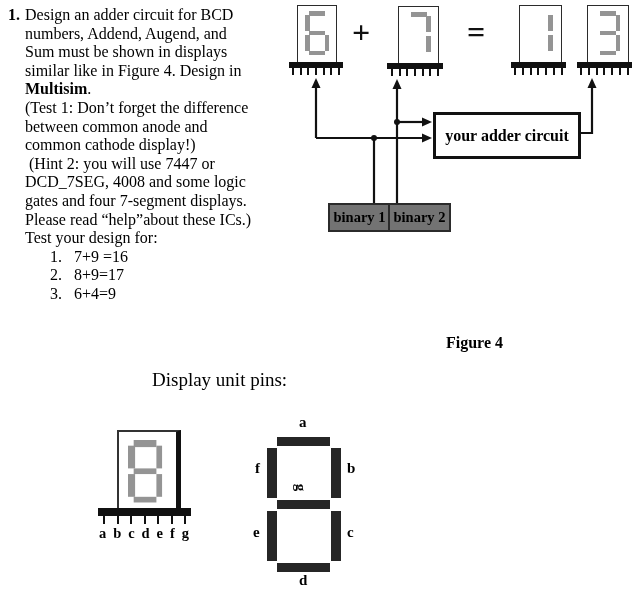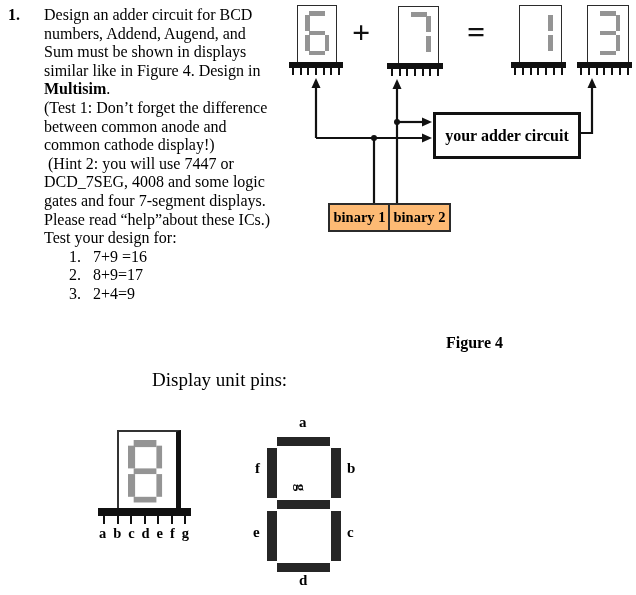--- a/index.html
+++ b/index.html
@@ -5,21 +5,21 @@
   html,body { margin:0; padding:0; background:#f2f2f2; }
   .page {
     position:relative; width:636px; height:595px; background:#ffffff;
     font-family:"Liberation Serif", serif; color:#000; overflow:hidden;
   }
 
   
   .problem { position:absolute; left:6px; top:6px; width:268px;
              font-size:16px; line-height:18.6px; }
   .pnum    { position:absolute; left:2px; top:0; font-weight:700; }
-  .pbody   { margin-left:38px; }
+  .pbody   { margin-left:19px; }
   .pline   { white-space:pre; }
   .test-row{ padding-left:25px; display:flex; }
   .tnum    { width:24px; }
 
   
   svg.wires { position:absolute; left:0; top:0; pointer-events:none; }
   svg.wires line, svg.wires polyline { stroke:#111; stroke-width:2.2; fill:none; }
   svg.wires polygon, svg.wires circle { fill:#111; stroke:none; }
 
   
@@ -40,21 +40,21 @@
   .se { left:0; top:24.2px; }  .sc { left:19.5px; top:24.2px; }
 
   .pin-labels { position:absolute; display:flex; justify-content:space-between;
                 font-weight:700; font-size:14.5px; }
 
   
   .opsign { position:absolute; font-weight:700; font-size:32px; line-height:36px; color:#111; }
   .adder-box { position:absolute; border:3px solid #111; background:#fff;
                display:flex; align-items:center; justify-content:center;
                font-weight:700; font-size:16px; }
-  .bin-box { position:absolute; border:2px solid #2b2b2b; background:#fdba74;
+  .bin-box { position:absolute; border:2px solid #2b2b2b; background:#737373;
              display:flex; align-items:center; justify-content:center;
              font-weight:700; font-size:14.5px; }
   .caption { position:absolute; font-weight:700; font-size:16px;margin-left:21px; }
   .section-heading { position:absolute; font-size:19px; }
 
   
   .bigseg { position:absolute; background:#262626; }
   .seglabel { position:absolute; font-weight:700; font-size:15px; }
   .seglabel.rot { transform:rotate(90deg); }
 </style>
@@ -82,21 +82,21 @@
       <div class="test-row">
         <span class="tnum">1.</span>
         <span class="texpr">7+9 =16</span>
       </div>
       <div class="test-row">
         <span class="tnum">2.</span>
         <span class="texpr">8+9=17</span>
       </div>
       <div class="test-row">
         <span class="tnum">3.</span>
-        <span class="texpr">2+4=9</span>
+        <span class="texpr">6+4=9</span>
       </div>
     </div>
   </div>
 
   <svg class="wires" width="636" height="595" viewBox="0 0 636 595">
 
     <line x1="316" y1="87" x2="316" y2="138"></line>
     <polygon points="316,78 311.5,88 320.5,88"></polygon>
 
     <line x1="316" y1="138" x2="423" y2="138"></line>

